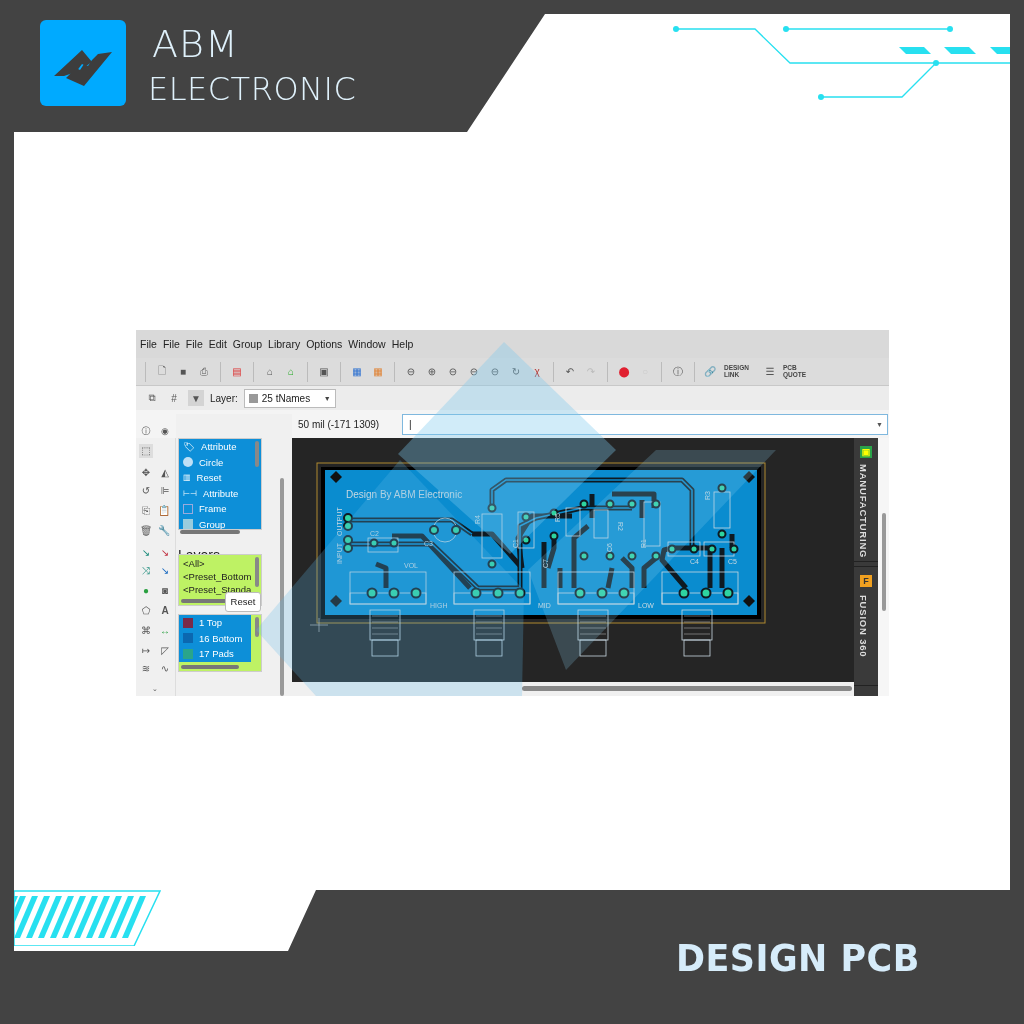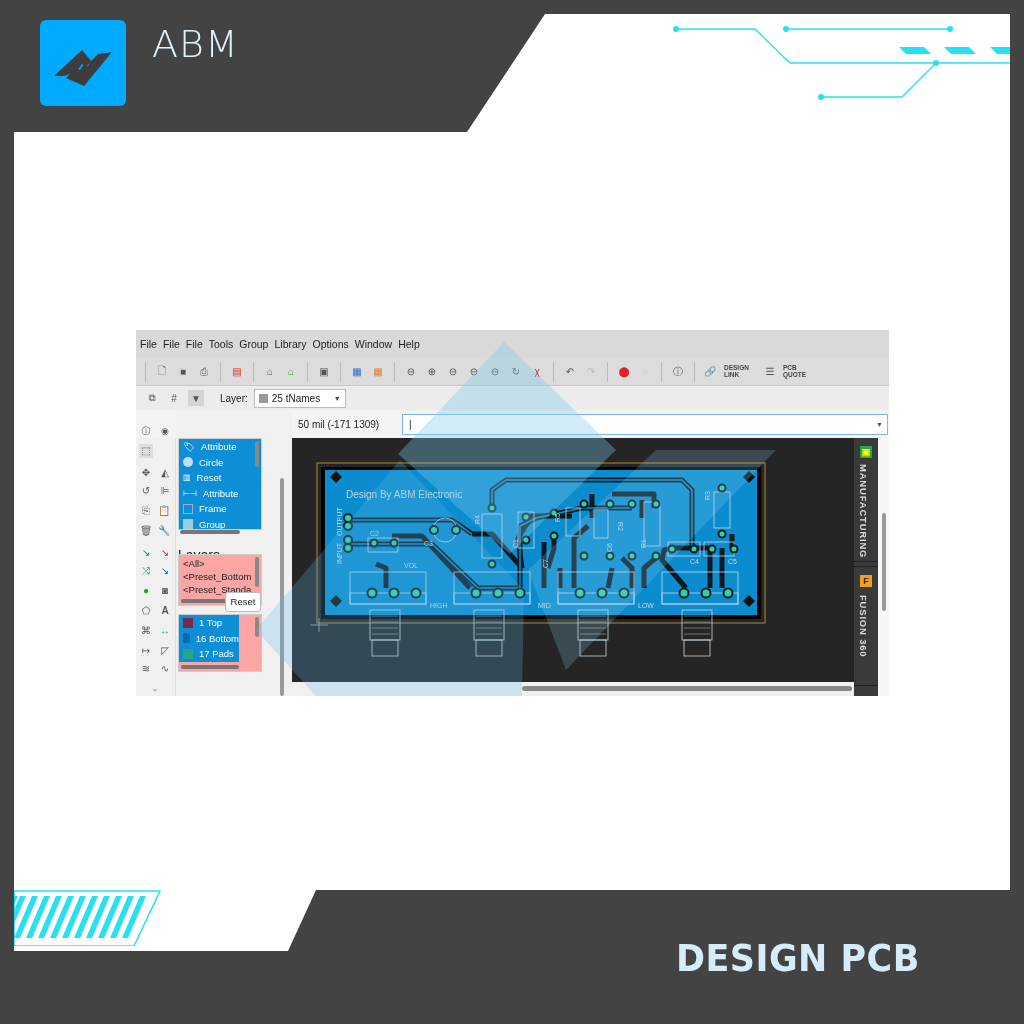--- a/index.html
+++ b/index.html
@@ -20,34 +20,34 @@
 
   
   .app { position: absolute; left: 136px; top: 330px; width: 753px; height: 366px; background: #f0f0f0; overflow: hidden; font-size: 10px; color: #222; }
   .menubar { position: absolute; left: 0; top: 0; width: 753px; height: 28px; background: #d9d9d9; display: flex; align-items: center; padding-left: 4px; gap: 6px; }
   .menubar span { font-size: 10.5px; color: #222; }
   .toolbar { position: absolute; left: 0; top: 28px; width: 753px; height: 28px; background: #dcdcdc; border-bottom: 1px solid #c8c8c8; display: flex; align-items: center; padding-left: 6px; gap: 5px; }
   .tb-btn { width: 16px; height: 16px; display: flex; align-items: center; justify-content: center; font-size: 10px; color: #555; }
   .tb-sep { width: 1px; height: 20px; background: #bbb; margin: 0 3px; }
   .tb-text { font-size: 6.5px; line-height: 6.5px; font-weight: bold; color: #444; }
   .toolbar2 { position: absolute; left: 0; top: 56px; width: 753px; height: 24px; background: #ececec; display: flex; align-items: center; padding-left: 8px; gap: 6px; }
-  .layer-label { font-size: 10px; margin-left: 10px; }
+  .layer-label { font-size: 10px; }
   .layer-select { width: 92px; height: 19px; background: #fff; border: 1px solid #bbb; display: flex; align-items: center; padding: 0 4px; gap: 4px; font-size: 10px; }
   .layer-swatch { width: 9px; height: 9px; background: #999; }
   .caret { margin-left: auto; font-size: 7px; color: #444; }
   .row3 { position: absolute; left: 0; top: 80px; width: 753px; height: 28px; background: #f4f4f4; display: flex; align-items: center; }
   .sel-filter { font-size: 10px; margin-left: 26px; }
   .grid-info { font-size: 10px; margin-left: 12px; }
   .cmd-input { position: absolute; left: 266px; top: 84px; width: 486px; height: 21px; background: #fff; border: 1px solid #7fb8de; font-size: 10px; padding-left: 6px; line-height: 19px; }
   .cmd-caret { position: absolute; right: 4px; top: 0; font-size: 7px; color: #555; }
 
   .left-tools { position: absolute; left: 0; top: 108px; width: 40px; height: 258px; background: #f0f0f0; border-right: 1px solid #ddd; }
   .lt { position: absolute; width: 14px; height: 14px; font-size: 10px; color: #555; text-align: center; line-height: 14px; }
   .panel { position: absolute; left: 40px; top: 84px; width: 116px; height: 282px; background: #f0f0f0; }
-  .pbox { position: absolute; left: 2px; width: 84px; background: #fca5a5; border: 1px solid #ccc; overflow: hidden; }
+  .pbox { position: absolute; left: 2px; width: 84px; background: #bef264; border: 1px solid #ccc; overflow: hidden; }
   .plist-sel { background: #0d8fd8; color: #fff; }
   .pitem { height: 15.5px; display: flex; align-items: center; gap: 6px; padding-left: 4px; font-size: 9.5px; white-space: nowrap; }
   .pitem-plain { height: 13px; display: flex; align-items: center; padding-left: 4px; font-size: 9.5px; white-space: nowrap; color: #222; }
   .sw { width: 10px; height: 10px; display: inline-block; }
   .vscroll { position: absolute; right: 2px; width: 4px; background: #888; border-radius: 2px; }
   .hscroll { position: absolute; left: 2px; height: 4px; background: #777; border-radius: 2px; }
   .reset-btn { position: absolute; left: 89px; top: 262px; width: 36px; height: 20px; background: #fff; border: 1px solid #bbb; border-radius: 3px; font-size: 9.5px; text-align: center; line-height: 18px; }
 
   .canvas-area { position: absolute; left: 156px; top: 108px; width: 562px; height: 250px; background: #252525; }
   .pcb-svg { position: absolute; left: 0; top: 0; }
@@ -69,20 +69,21 @@
 
   <div class="sheet2"></div>
 
   <div class="logo-box">
     <svg width="86" height="86" viewBox="0 0 86 86">
       <polygon points="14,56 42,30 52,42 46,46 42,44 36,52 24,56" fill="#3d3d3d"></polygon>
       <polygon points="26,58 36,48 40,50 44,44 48,46 52,40 58,34 72,32 44,66" fill="#3d3d3d"></polygon>
     </svg>
   </div>
   <div class="brand-1">ABM</div>
+  <div class="brand-2">ELECTRONIC</div>
 
   <svg class="circuit" width="350" height="90" viewBox="660 20 350 90">
     <g stroke="#27e0f0" stroke-width="1.3" fill="none">
       <polyline points="676,29 755,29 790,63 936,63 1010,63"></polyline>
       <line x1="786" y1="29" x2="950" y2="29"></line>
       <polyline points="821,97 902,97 936,63"></polyline>
     </g>
     <g fill="#27e0f0">
       <circle cx="676" cy="29" r="3"></circle>
         <circle cx="786" cy="29" r="3"></circle>
@@ -113,21 +114,21 @@
     </g>
   </svg>
 
   <div class="footer-title">DESIGN PCB</div>
 
   <div class="app">
     <div class="menubar">
       <span>File</span>
       <span>File</span>
       <span>File</span>
-      <span>Tools</span>
+      <span>Edit</span>
       <span>Group</span>
       <span>Library</span>
       <span>Options</span>
       <span>Window</span>
       <span>Help</span>
     </div>
 
     <div class="toolbar">
       <div class="tb-sep"></div>
       <div class="tb-btn">🗋</div>
@@ -257,21 +258,21 @@
       <div style="position:absolute;left:2px;top:133px;font-size:14px">Layers</div>
       <div class="pbox" style="top:140px;height:52px;padding-top:2px">
         <div class="pitem-plain">&lt;All&gt;</div>
         <div class="pitem-plain">&lt;Preset_Bottom</div>
         <div class="pitem-plain">&lt;Preset_Standa</div>
         <div class="vscroll" style="top:2px;height:30px"></div>
         <div class="hscroll" style="top:44px;width:56px"></div>
       </div>
 
       <div class="pbox" style="top:200px;height:58px">
-        <div class="plist-sel" style="width:60px">
+        <div class="plist-sel" style="width:72px">
           <div class="pitem">
               <span class="sw" style="background:#7a2a48"></span>
               <span>1 Top</span>
             </div>
           <div class="pitem">
               <span class="sw" style="background:#0b68b0"></span>
               <span>16 Bottom</span>
             </div>
           <div class="pitem">
               <span class="sw" style="background:#2aa58a"></span>

